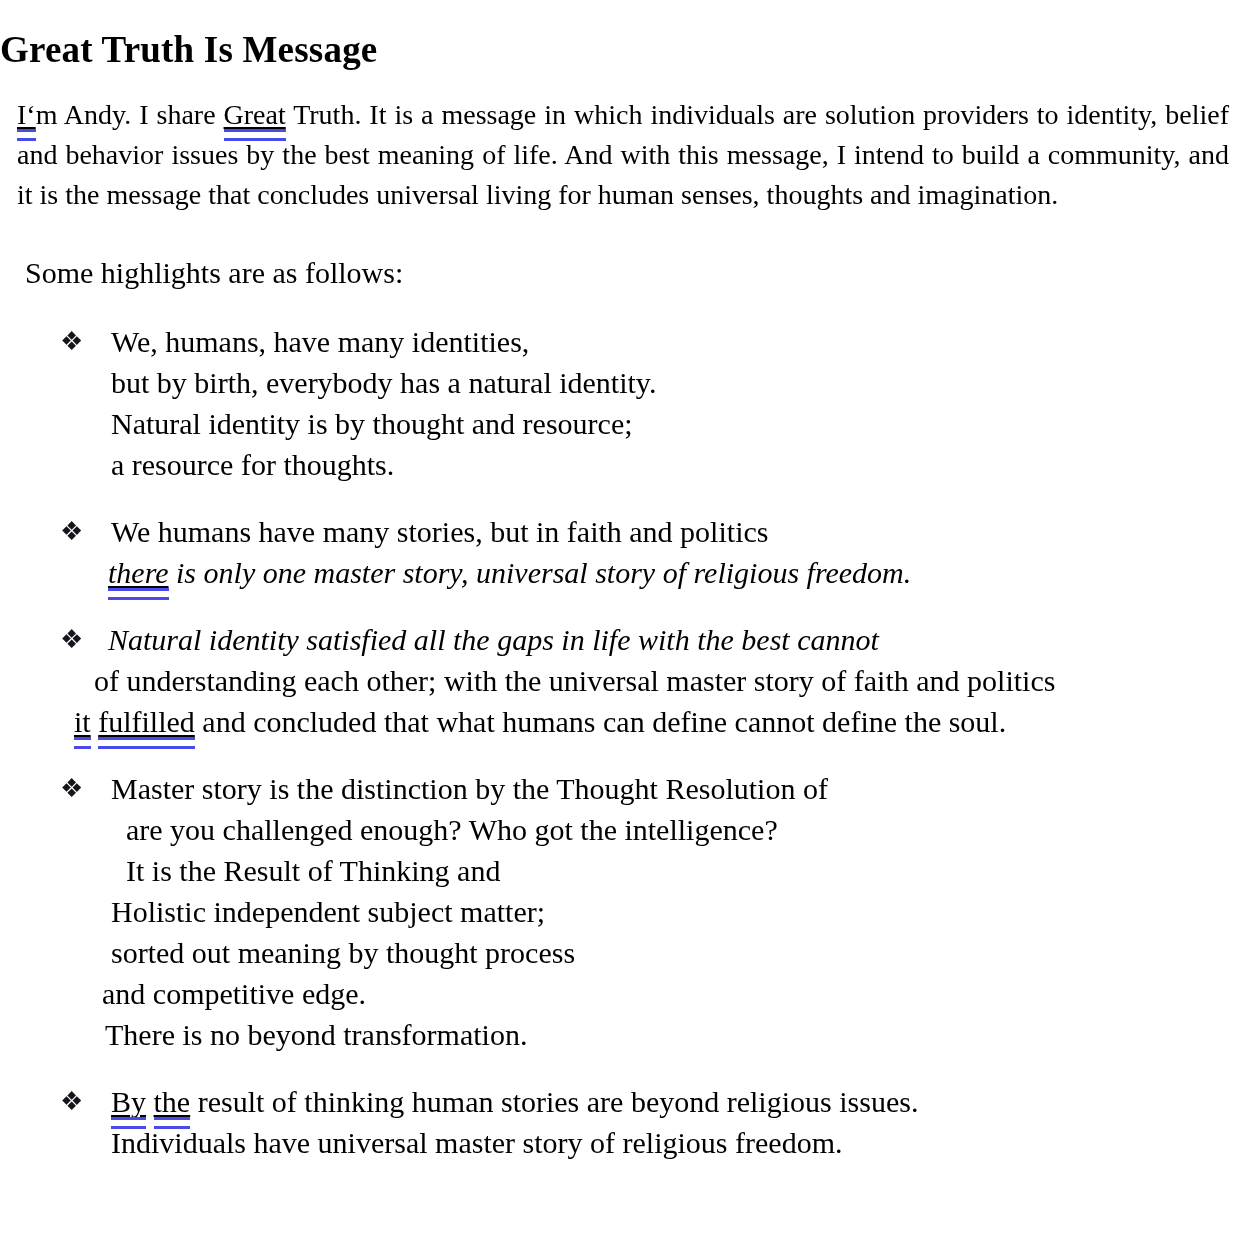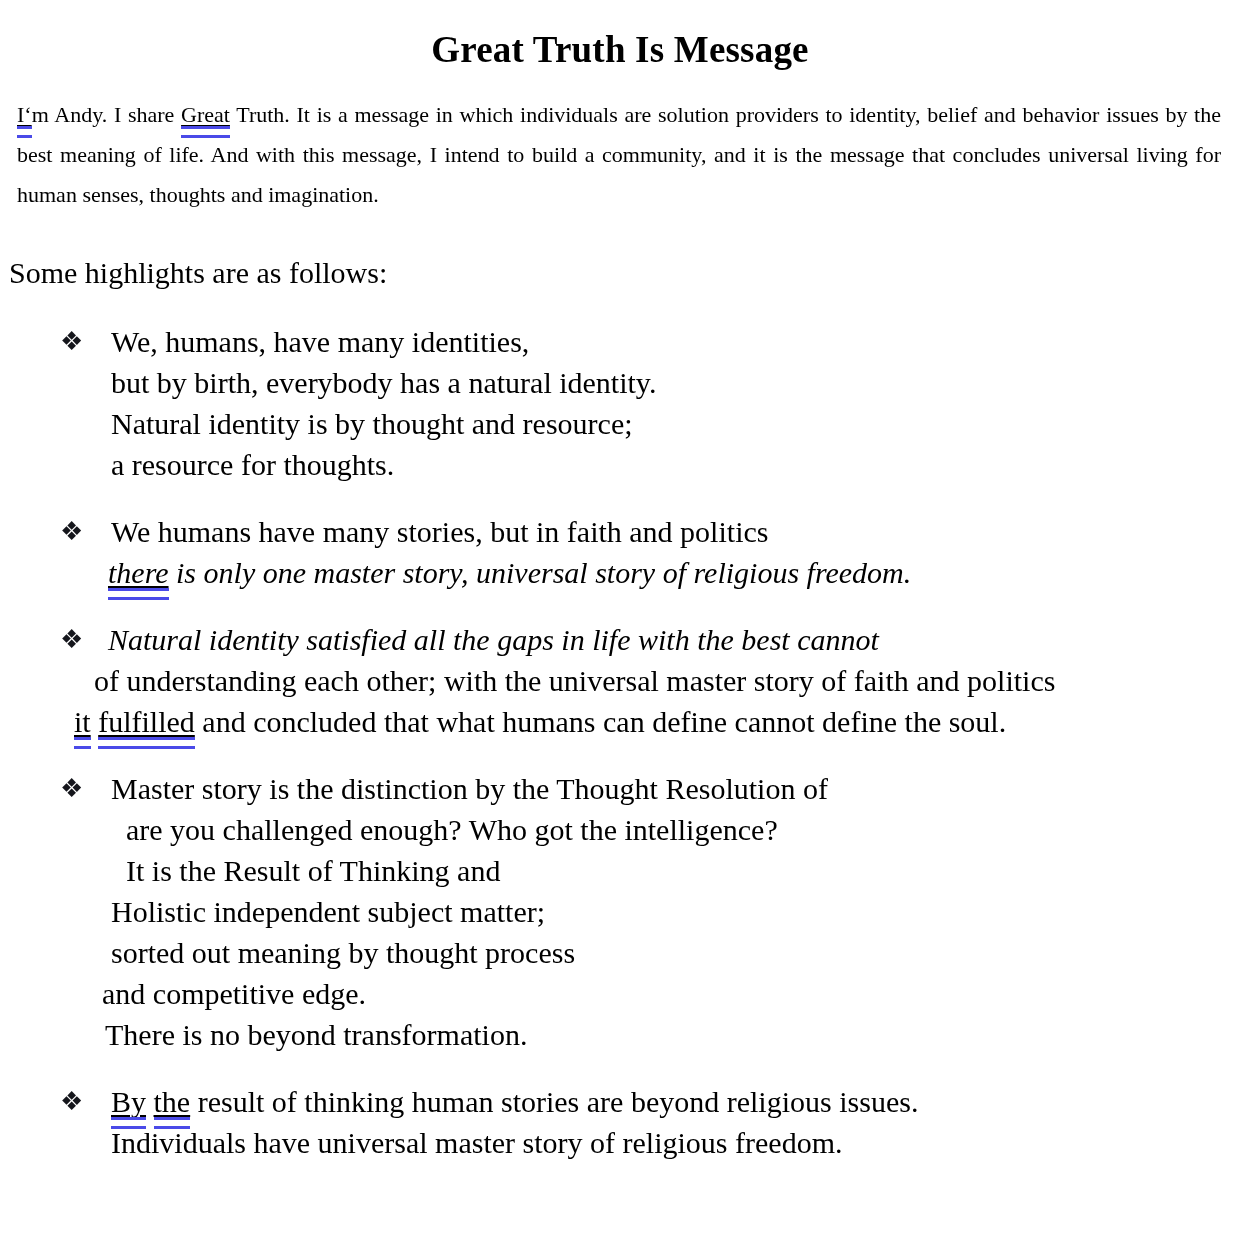--- a/index.html
+++ b/index.html
@@ -20,40 +20,40 @@
     width: 1240px;
     height: 1254px;
     box-sizing: border-box;
     padding: 0;
   }
 
   
   .doc-title {
     margin: 0;
     padding-top: 30px;
-    text-align: center;
+    text-align: left;
     font-size: 37px;
     font-weight: bold;
     line-height: 1.1;
     letter-spacing: 0.2px;
   }
 
   
   .intro-para {
-    margin: 8px;
-    padding: 0 11px 0 9px;
-    font-size: 22px;
+    margin: 0;
+    padding: 0 11px 0 17px;
+    font-size: 28px;
     line-height: 40px;
     text-align: justify;
     text-justify: inter-word;
   }
   .intro-para-wrap { margin-top: 24px; }
 
   .lead-line {
-    margin: 0;
+    margin: 16px;
     padding-left: 9px;
     font-size: 30px;
     line-height: 40px;
     margin-top: 38px;
   }
 
   
   .bullets {
     margin: 0;
     padding: 0;

